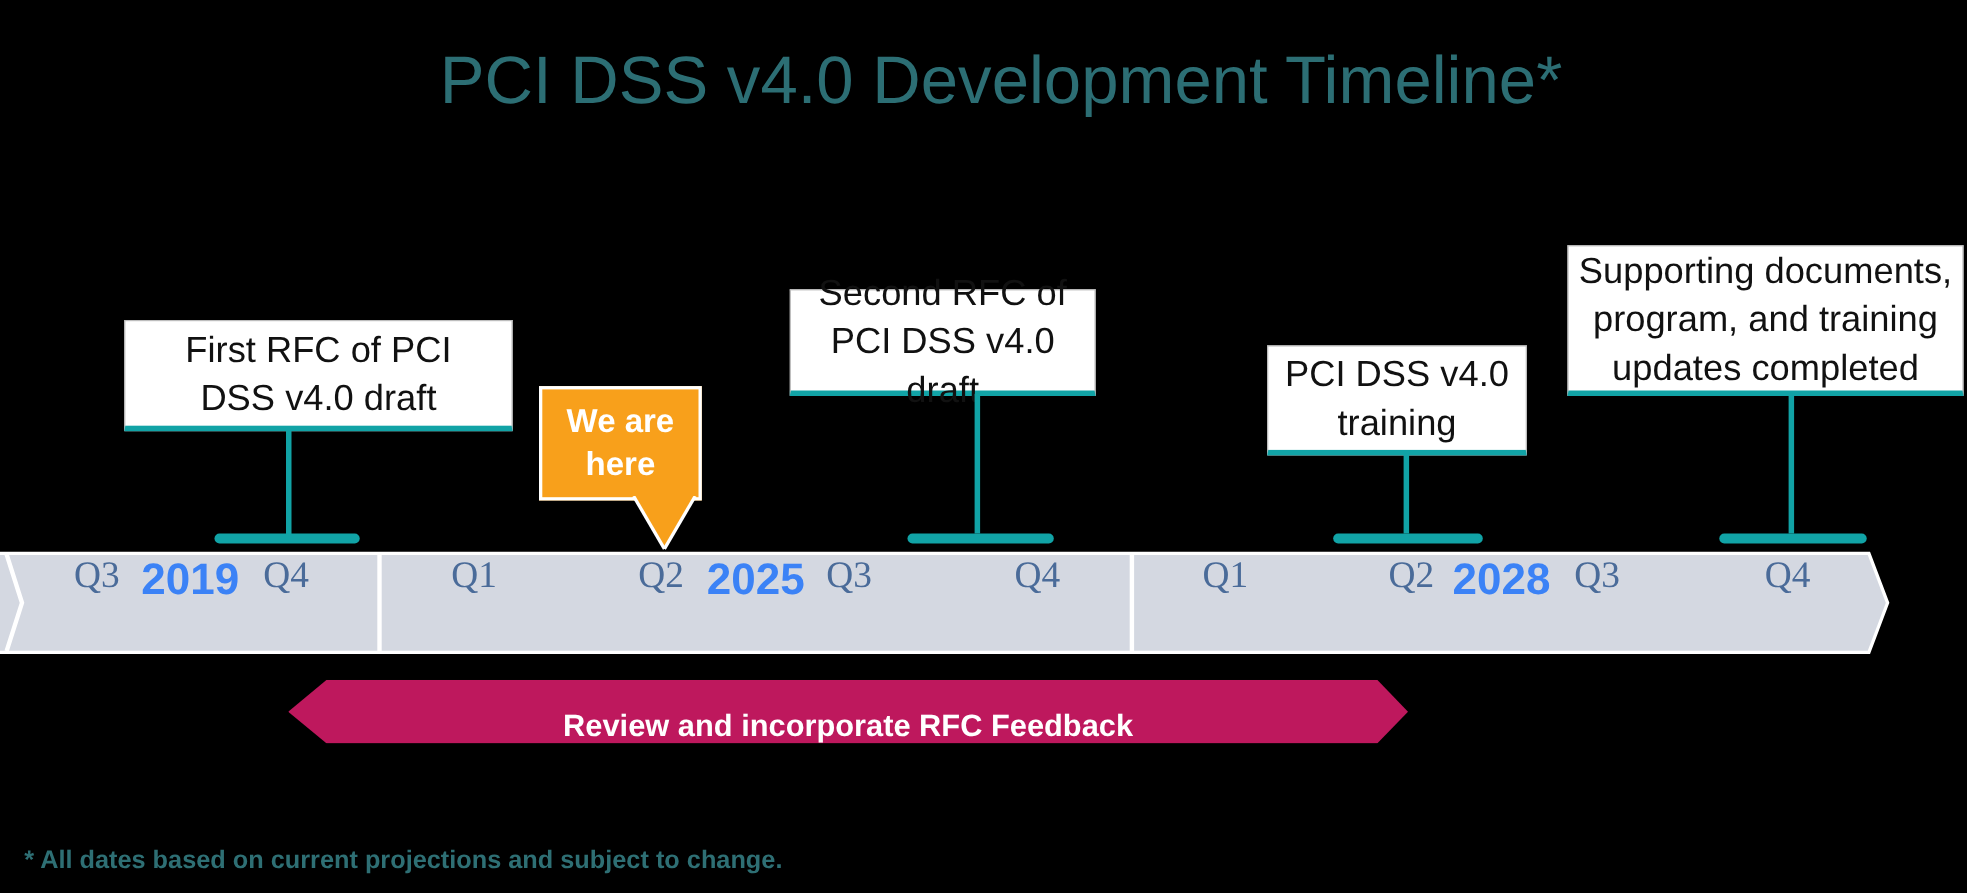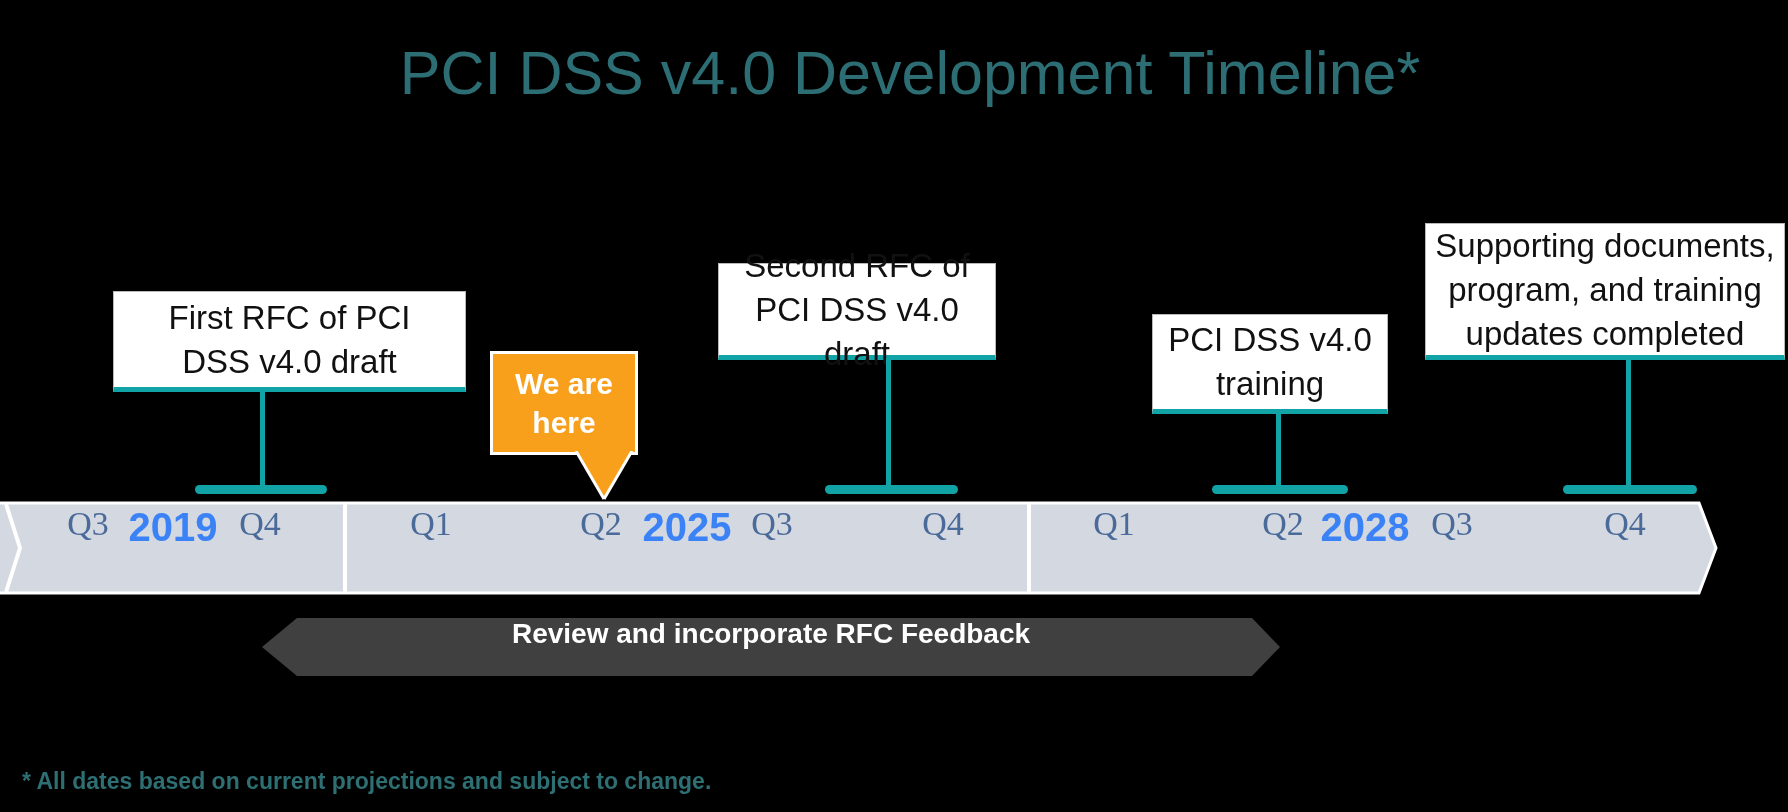--- a/index.html
+++ b/index.html
@@ -90,24 +90,24 @@
     font-size:40px;
     font-weight:bold;
     color:#3b82f6;
     z-index:4;
   }
   
   .banner{
     position:absolute;
     left:262px; top:618px;
     width:1018px; height:58px;
-    background:#404040;
+    background:#be185d;
     clip-path:polygon(35px 0%, calc(100% - 28px) 0%, 100% 50%, calc(100% - 28px) 100%, 35px 100%, 0% 50%);
     display:flex;
-    align-items:flex-start;
+    align-items:flex-end;
     justify-content:center;
     color:#FFFFFF;
     font-size:28px;
     font-weight:bold;
   }
   .footnote{
     position:absolute;
     left:22px; top:768px;
     font-size:23px;
     font-weight:bold;

